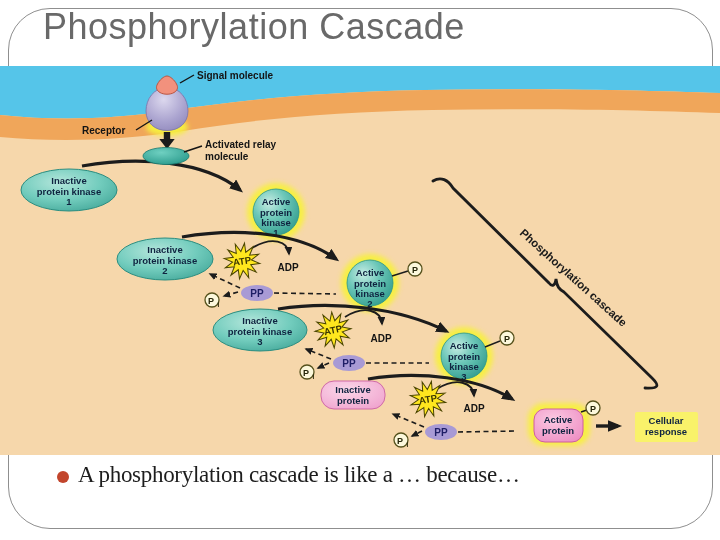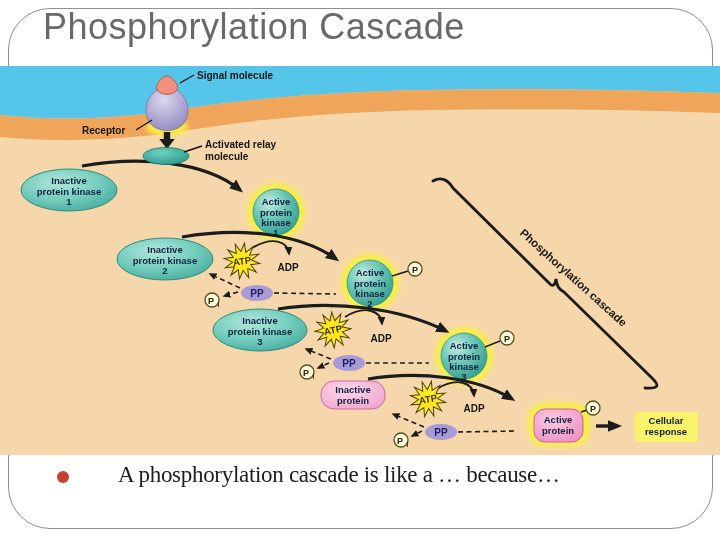--- a/index.html
+++ b/index.html
@@ -3,21 +3,21 @@
 <meta charset="utf-8">
 <style>
   html,body{margin:0;padding:0;background:#fff;}
   .slide{position:relative;width:720px;height:540px;background:#ffffff;overflow:hidden;
          font-family:"Liberation Sans",sans-serif;}
   .frame{position:absolute;left:8px;top:8px;width:705px;height:521px;
          border:1.2px solid #8f8f8f;border-radius:42px;box-sizing:border-box;}
   .title{position:absolute;left:43px;top:6px;margin:0;font-size:36px;font-weight:400;
          color:#696969;letter-spacing:.5px;white-space:nowrap;}
   .diagram{position:absolute;left:0;top:66px;width:720px;height:389px;}
-  .bullet-row{position:absolute;left:57px;top:462px;display:flex;align-items:flex-start;gap:40px;}
+  .bullet-row{position:absolute;left:57px;top:462px;display:flex;align-items:flex-start;}
   .bullet-dot{width:12px;height:12px;border-radius:50%;background:#c2452c;margin-top:9px;
               flex:0 0 auto;}
   .bullet-text{font-family:"Liberation Serif",serif;font-size:23px;color:#1d1d1d;
                margin-left:9px;letter-spacing:-0.3px;white-space:nowrap;}
   svg text{font-family:"Liberation Sans",sans-serif;}
   .lbl{font-weight:bold;font-size:10px;fill:#141414;}
   .klbl{font-weight:bold;font-size:9.5px;fill:#0f2340;text-anchor:middle;}
   .plbl{font-weight:bold;font-size:9px;fill:#26260a;text-anchor:middle;}
 </style>
 </head>

